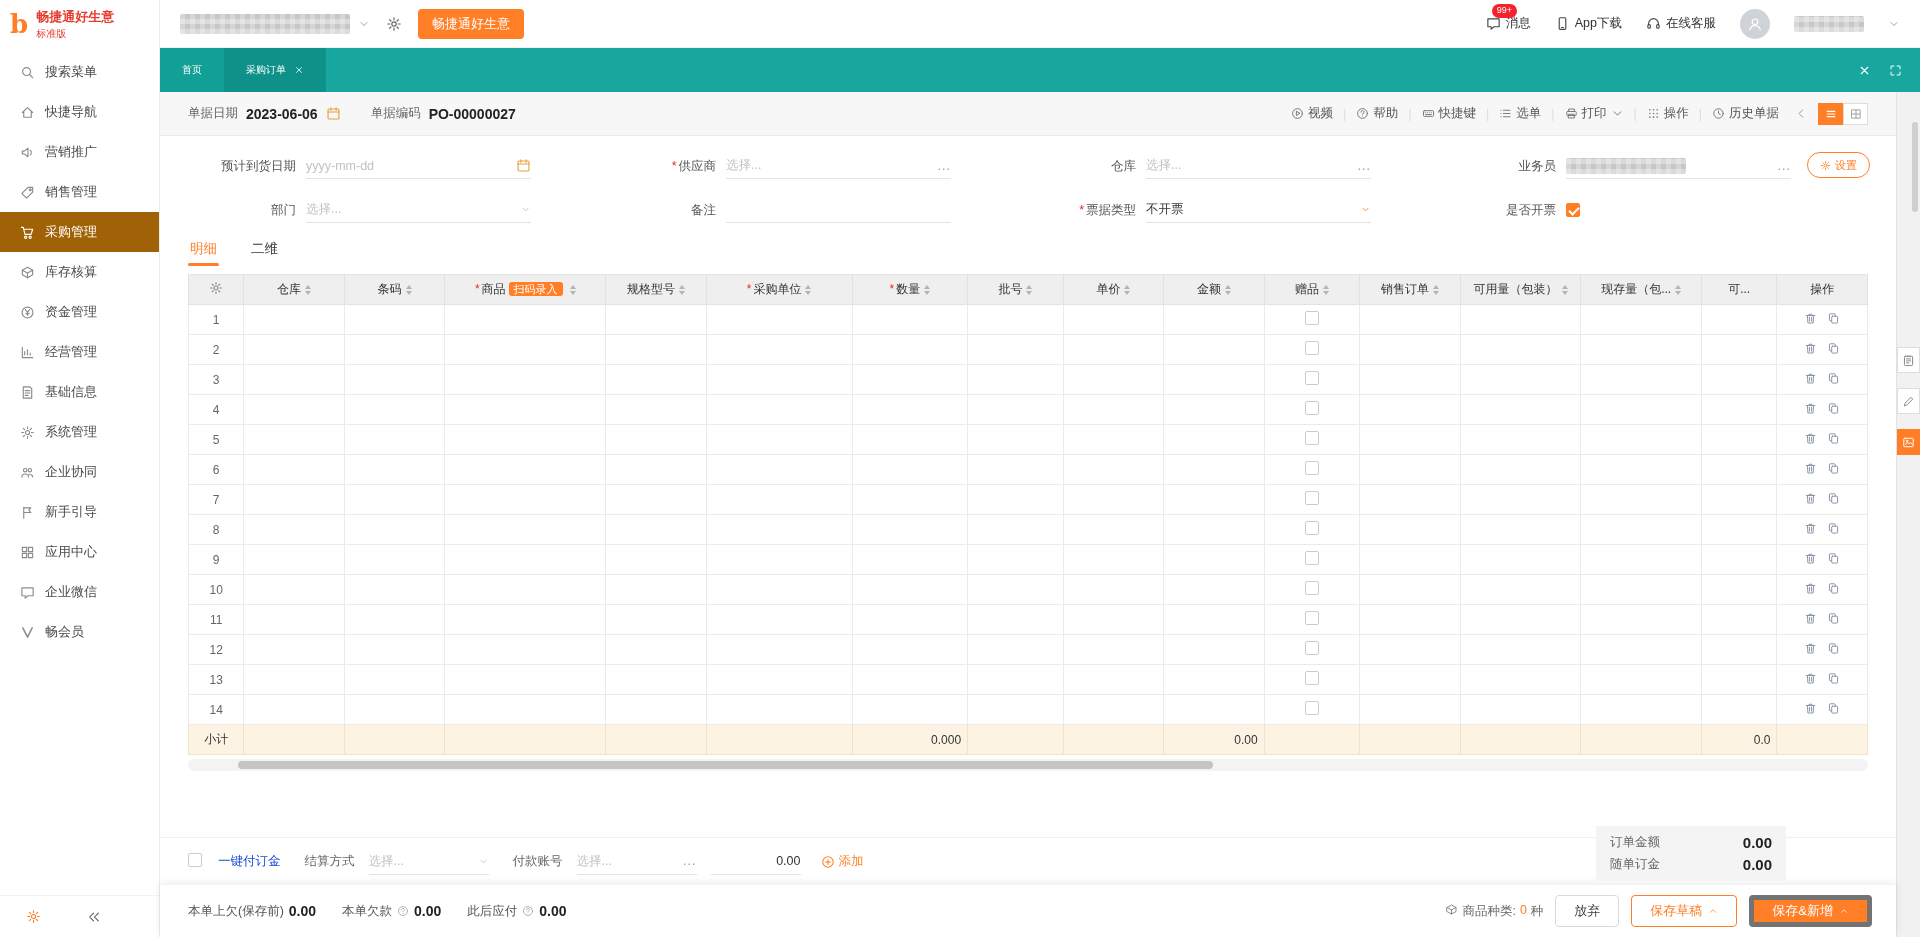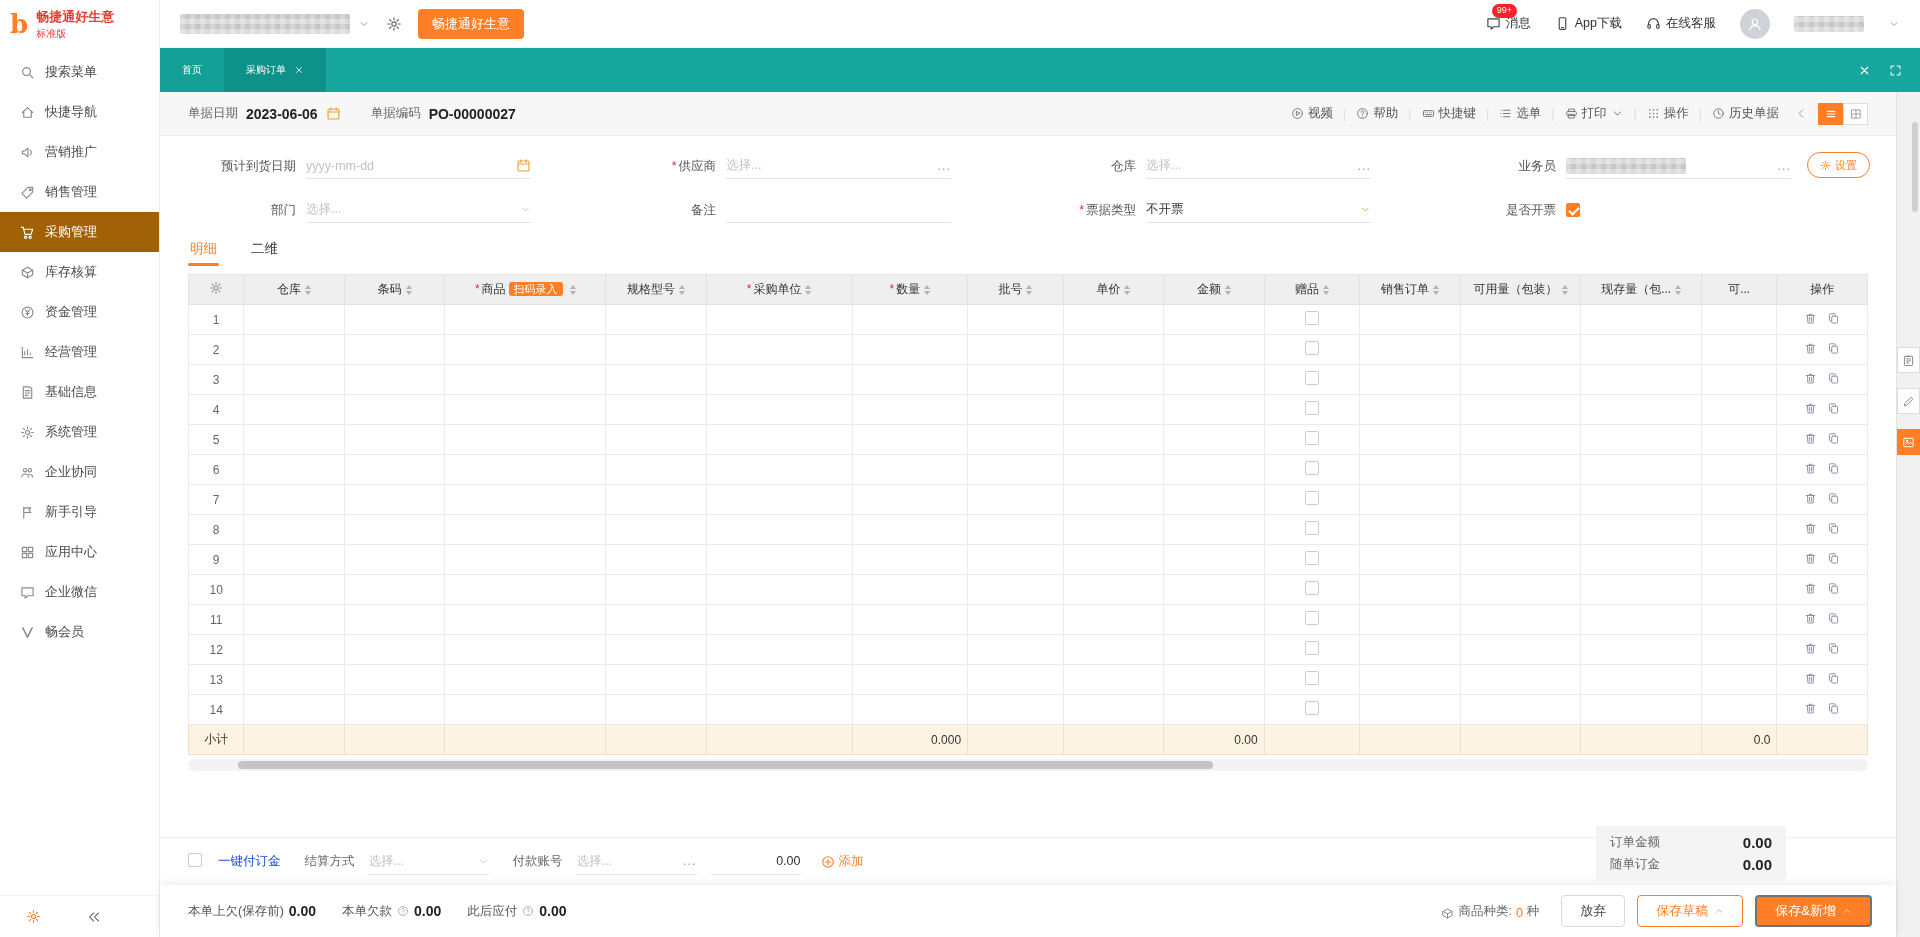--- a/index.html
+++ b/index.html
@@ -118,27 +118,27 @@
   .padd{display:flex;align-items:center;gap:4px;color:#ff7e26;margin-left:6px;cursor:pointer}
   .padd .i{font-size:14px}
 
   .footbar{height:52px;background:#fff;display:flex;align-items:center;padding:0 24px 0 28px;box-shadow:0 -2px 8px rgba(0,0,0,.08);position:relative;z-index:3;flex:none}
   .fb-left{display:flex;align-items:flex-end;gap:26px}
   .stat{display:flex;align-items:center;gap:5px}
   .slab{color:#555;font-size:12.5px}
   .q{color:#aaa;font-size:12px;cursor:pointer}
   .sv{color:#222;font-weight:bold;font-size:14px}
   .fb-right{margin-left:auto;display:flex;align-items:center;gap:12px}
-  .ptype{display:flex;align-items:flex-end;gap:4px;color:#666;font-size:12.5px;margin-right:10px}
+  .ptype{display:flex;align-items:flex-start;gap:4px;color:#666;font-size:12.5px;}
   .ptype .i{color:#888;font-size:13px}
   .cnt{color:#ff7e26}
   .btn{height:32px;border-radius:4px;font-size:13px;padding:0 18px;display:flex;align-items:center;gap:6px;cursor:pointer;font-family:inherit}
   .btn.ghost{background:#fff;border:1px solid #d9d9d9;color:#444}
   .btn.oline{background:#fff;border:1px solid #ff7e26;color:#ff7e26}
-  .btn.ofill{background:#ff7e26;border:2px solid #737373;color:#fff}
+  .btn.ofill{background:#ff7e26;border:5px solid #737373;color:#fff}
   .btn .i{font-size:10px}
 
   .summary{position:absolute;right:110px;bottom:56px;width:190px;background:#f4f4f4;padding:8px 14px;display:flex;flex-direction:column;gap:5px;z-index:4}
   .srow{display:flex;align-items:center;justify-content:space-between}
   .slabel{color:#666;font-size:12.5px}
   .sval{color:#222;font-weight:bold;font-size:15px}
 
   .rail{width:24px;background:#f1f1f1;border-left:1px solid #e3e3e3;position:relative;flex:none}
   .rail-thumb{position:absolute;right:2px;top:30px;width:6px;height:90px;background:#cfcfcf;border-radius:3px;cursor:grab}
   .rail-btn{position:absolute;left:0;width:23px;height:26px;background:#fff;border:1px solid #ddd;display:flex;align-items:center;justify-content:center;color:#888;font-size:13px;cursor:pointer}

